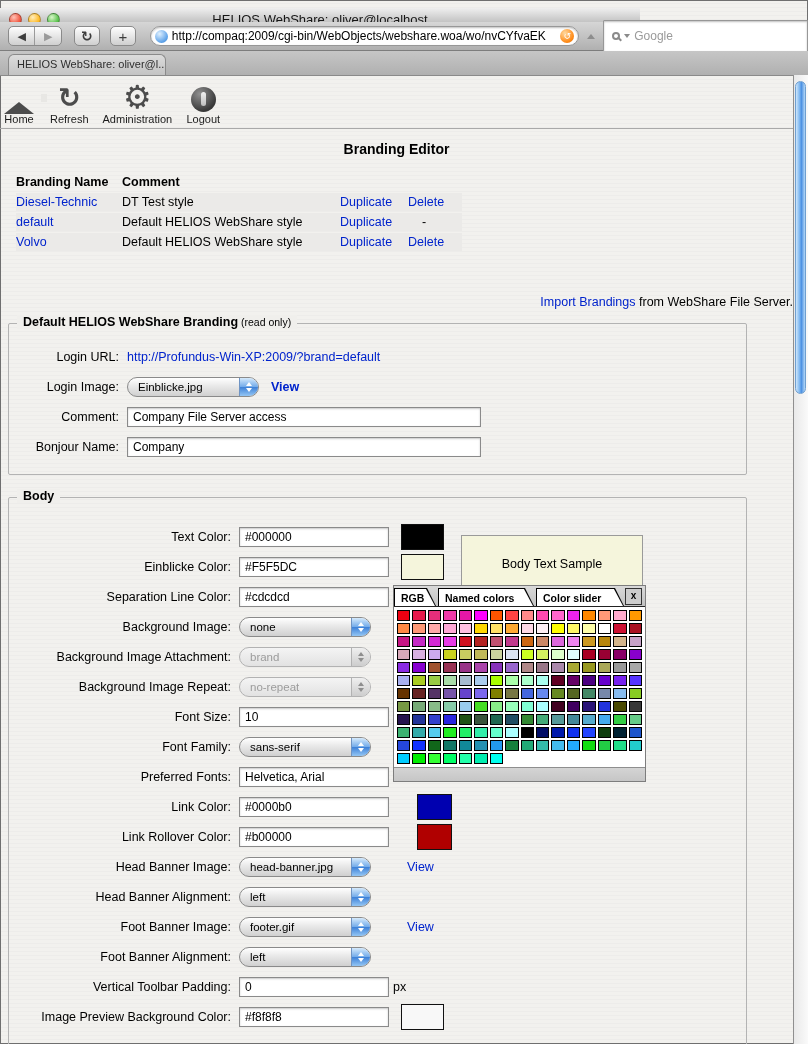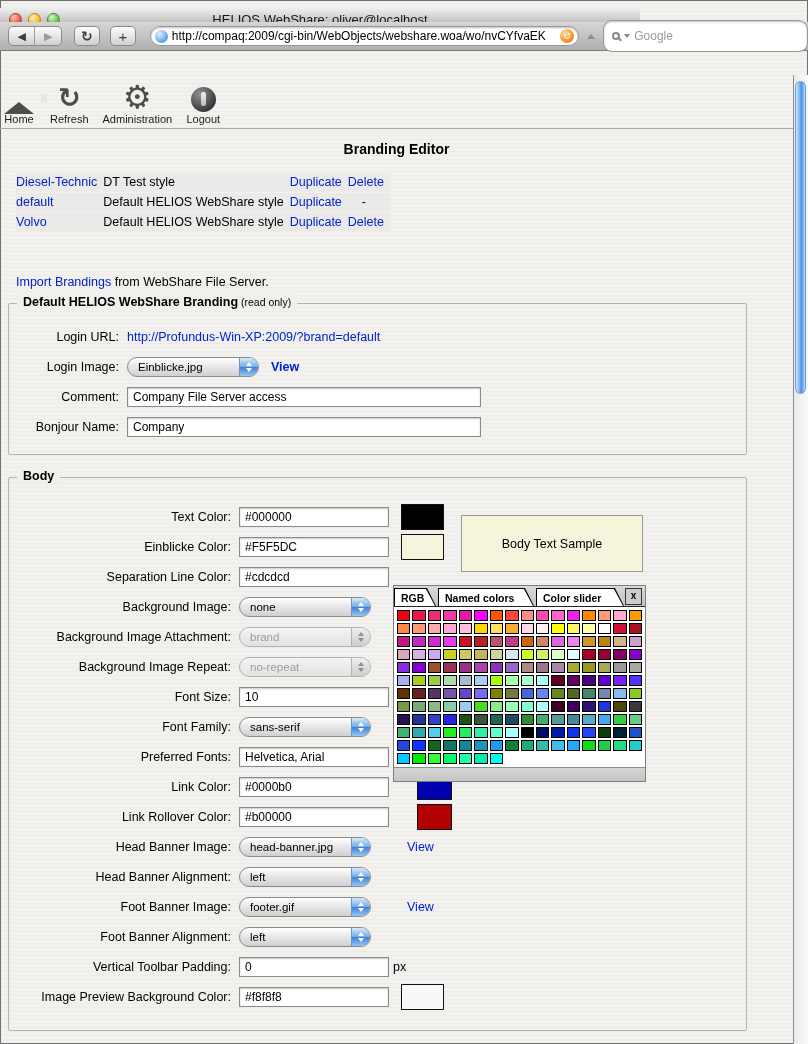--- a/index.html
+++ b/index.html
@@ -19,21 +19,21 @@
   .navpair{margin-left:8px;width:54px;}
   .navpair .seg{flex:1;text-align:center;font-size:11px;line-height:18px;}
   .navpair .seg.fwd{border-left:1px solid #9a9a9a;color:#9a9a9a;}
   .reload-btn{margin-left:12px;width:26px;font-size:14px;font-weight:bold;}
   .plus-btn{margin-left:10px;width:26px;font-size:15px;}
   .urlfield{margin-left:14px;width:430px;height:20px;border:1px solid #979797;border-radius:11px;background:#fff;box-shadow:inset 0 1px 2px rgba(0,0,0,.25);display:flex;align-items:center;padding:0 4px;box-sizing:border-box;gap:4px;}
   .globe{width:13px;height:13px;border-radius:50%;background:radial-gradient(circle at 35% 30%,#dff0ff,#5aa0e8 70%,#2f6fc0);flex:none;}
   .urltext{flex:1;font-size:12px;color:#000;white-space:nowrap;overflow:hidden;}
   .urlreload{width:14px;height:14px;border-radius:50%;background:radial-gradient(circle at 35% 30%,#ffd9a0,#ff8c1a 65%,#e06c00);color:#fff;font-size:9px;line-height:14px;text-align:center;flex:none;}
   .expander{width:0;height:0;border-left:4px solid transparent;border-right:4px solid transparent;border-bottom:5px solid #8d8d8d;margin-left:8px;}
-  .searchfield{margin-left:8px;width:205px;height:20px;border:1px solid #979797;border-radius:9px;background:#fff;box-shadow:inset 0 1px 2px rgba(0,0,0,.25);display:flex;align-items:center;padding:15px 8px;box-sizing:border-box;gap:4px;}
+  .searchfield{margin-left:8px;width:205px;height:20px;border:1px solid #979797;border-radius:1px;background:#fff;box-shadow:inset 0 1px 2px rgba(0,0,0,.25);display:flex;align-items:center;padding:15px 8px;box-sizing:border-box;gap:4px;}
   .mag{position:relative;width:8px;height:8px;border:2px solid #8a8a8a;border-radius:50%;box-sizing:border-box;flex:none;}
   .mag::after{content:'';position:absolute;width:5px;height:2px;background:#8a8a8a;transform:rotate(45deg);right:-4px;bottom:-2px;}
   .magdrop{width:0;height:0;border-left:3px solid transparent;border-right:3px solid transparent;border-top:4px solid #8a8a8a;}
   .searchtext{font-size:12px;color:#9a9a9a;}
 
   .tabbar{position:absolute;left:0;top:51px;width:808px;height:24px;background:linear-gradient(#c6c6c6,#b0b0b0);border-bottom:1px solid #8a8a8a;display:flex;align-items:flex-end;}
   .tab{margin-left:8px;height:21px;width:158px;background:linear-gradient(#dcdcdc,#c3c3c3);border:1px solid #8a8a8a;border-bottom:none;border-radius:6px 6px 0 0;font-size:11px;color:#2e2e2e;padding:3px 8px 0;box-sizing:border-box;white-space:nowrap;overflow:hidden;}
 
   
   .content{position:absolute;left:0;top:75px;width:793px;bottom:0;}
@@ -54,21 +54,21 @@
   .brand-table{margin:14px 0 0 16px;border-collapse:separate;border-spacing:0 2px;font-size:12.5px;}
   .brand-table th{text-align:left;font-weight:bold;padding:2px 6px 2px 0;color:#000;}
   .brand-table td{padding:2px 6px 2px 0;background:#ebeae8;}
   .col-name{width:100px;}
   .col-comment{width:212px;}
   .col-dup{width:62px;}
   .col-del{width:48px;}
   a.lnk{color:#0023cc;text-decoration:none;cursor:pointer;}
   .dash{color:#000;padding-left:14px;}
 
-  .import-line{margin:42px 0 0 16px;font-size:12.5px;color:#000;}
+  .import-line{margin:42px 0 0 16px;font-size:12.5px;color:#000;text-align:right;}
 
   
   .ws-fieldset{position:relative;border:1px solid #b3b3b3;border-radius:2px;margin:14px 46px 0 8px;padding:18px 10px 12px;}
   .ws-legend{position:absolute;top:-9px;left:8px;background:#f0efec;padding:0 6px;font-size:12.5px;font-weight:bold;color:#000;white-space:nowrap;}
   .ws-legend .note{font-weight:normal;font-size:10.5px;}
   .f-row{display:flex;align-items:center;height:30px;}
   .f-label{width:100px;text-align:right;padding-right:8px;font-size:12.5px;color:#000;flex:none;}
   .f-label.wide{width:212px;}
   .ws-input{height:20px;border:1px solid #8a8a8a;box-shadow:inset 0 1px 2px rgba(0,0,0,.22);font-size:12px;font-family:"Liberation Sans","DejaVu Sans",sans-serif;padding:0 5px;box-sizing:border-box;background:#fff;color:#000;}
   .w-long{width:354px;}
@@ -130,20 +130,23 @@
       <span class="urlreload">↺</span>
     </div>
     <span class="expander"></span>
     <div class="searchfield">
       <span class="mag"></span>
       <span class="magdrop"></span>
       <span class="searchtext">Google</span>
     </div>
   </div>
 
+  <div class="tabbar">
+    <div class="tab">HELIOS WebShare: oliver@l...</div>
+  </div>
 
   <div class="content">
 
     <div class="icon-row">
       <div class="tool-item">
         <span class="house"><span class="roof"></span><span class="base"><span class="door"></span></span></span>
         <span class="tool-label">Home</span>
       </div>
       <div class="tool-item">
         <span class="glyph-icon">↻</span>
@@ -156,20 +159,26 @@
       <div class="tool-item">
         <span class="logout-circle"></span>
         <span class="tool-label">Logout</span>
       </div>
     </div>
 
     <div class="page-title">Branding Editor</div>
 
     <table class="brand-table">
       <tbody>
+          <tr>
+        <th class="col-name">Branding Name</th>
+        <th class="col-comment">Comment</th>
+        <th class="col-dup"></th>
+        <th class="col-del"></th>
+      </tr>
       <tr>
         <td><a class="lnk">Diesel-Technic</a></td>
         <td>DT Test style</td>
         <td><a class="lnk">Duplicate</a></td>
         <td><a class="lnk">Delete</a></td>
       </tr>
       <tr>
         <td><a class="lnk">default</a></td>
         <td>Default HELIOS WebShare style</td>
         <td><a class="lnk">Duplicate</a></td>

